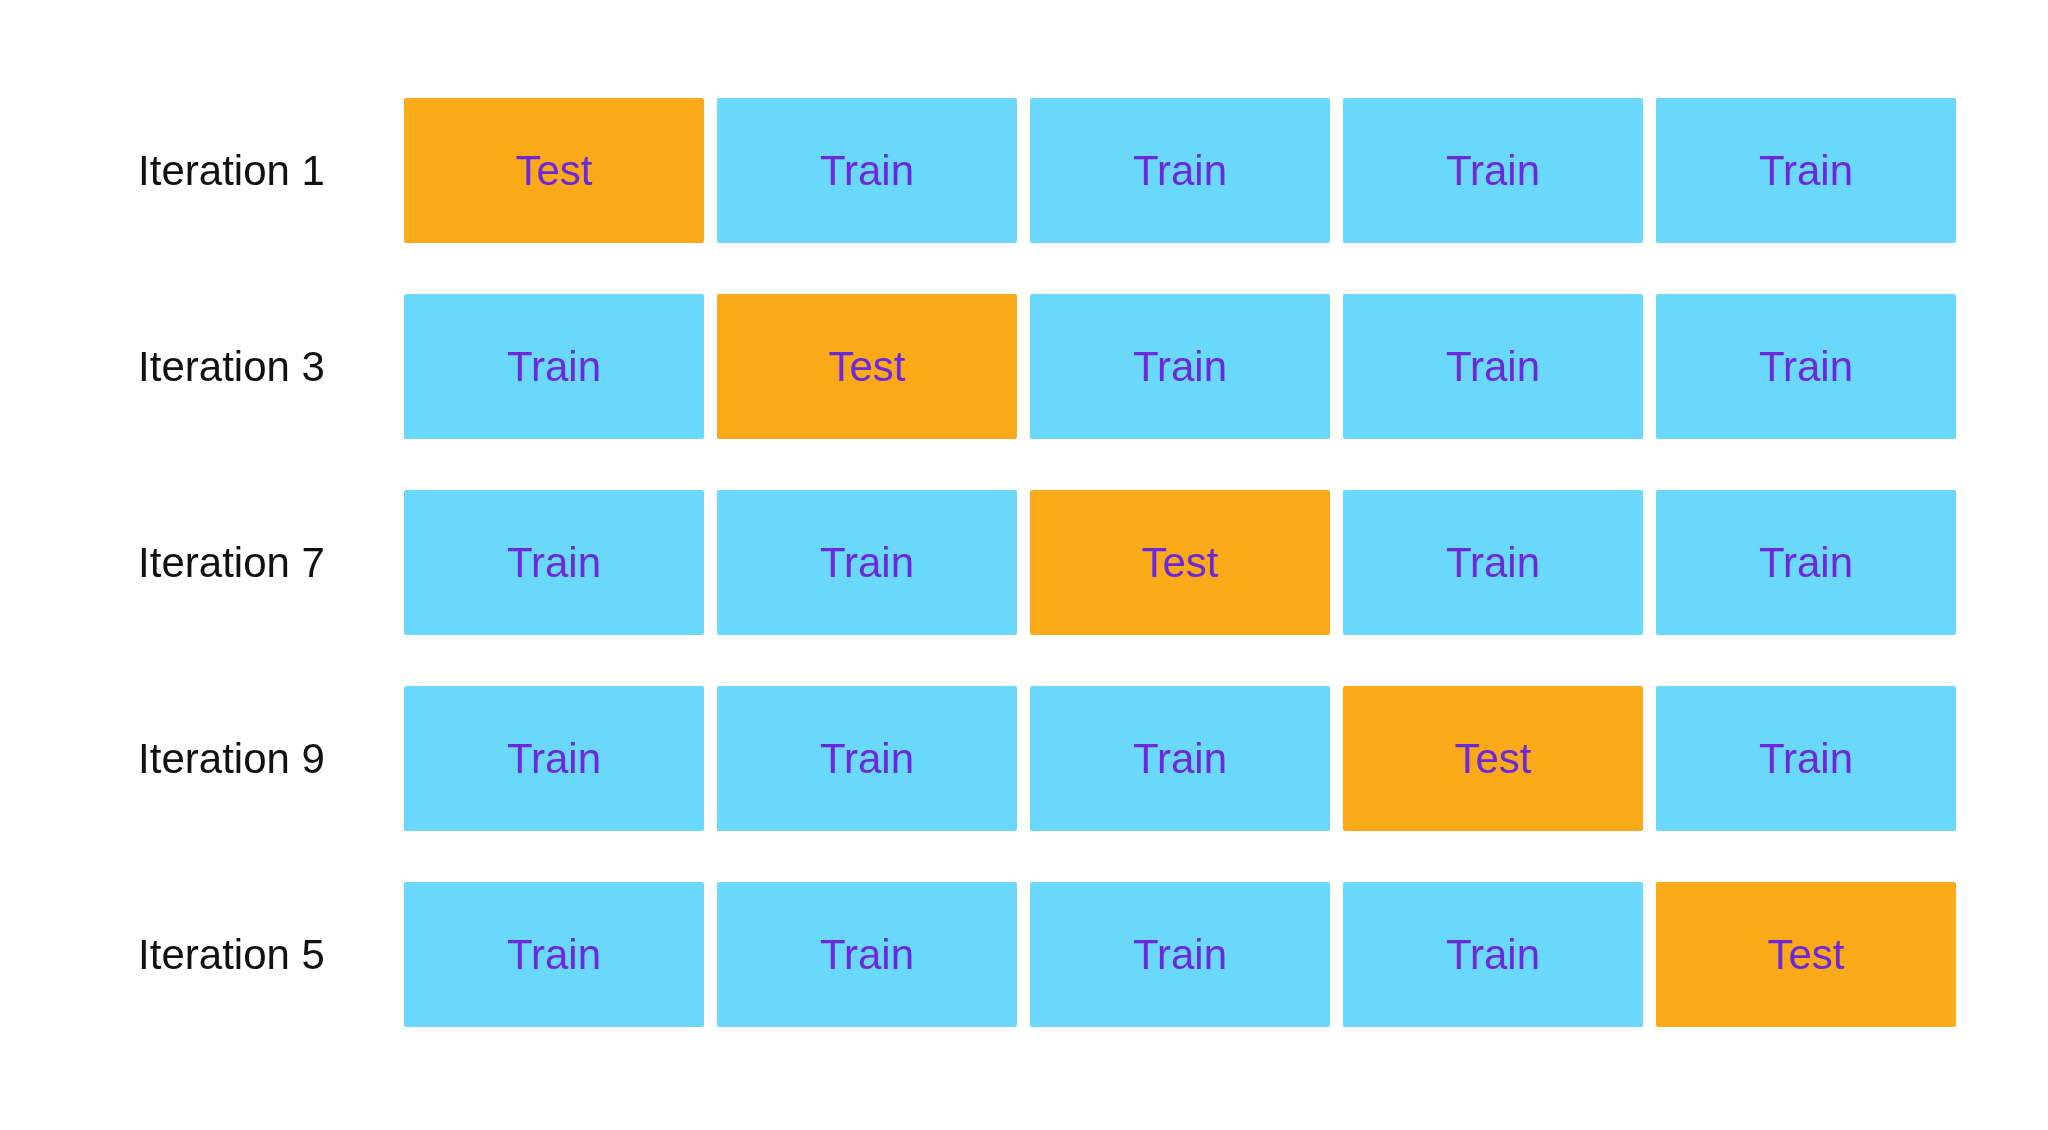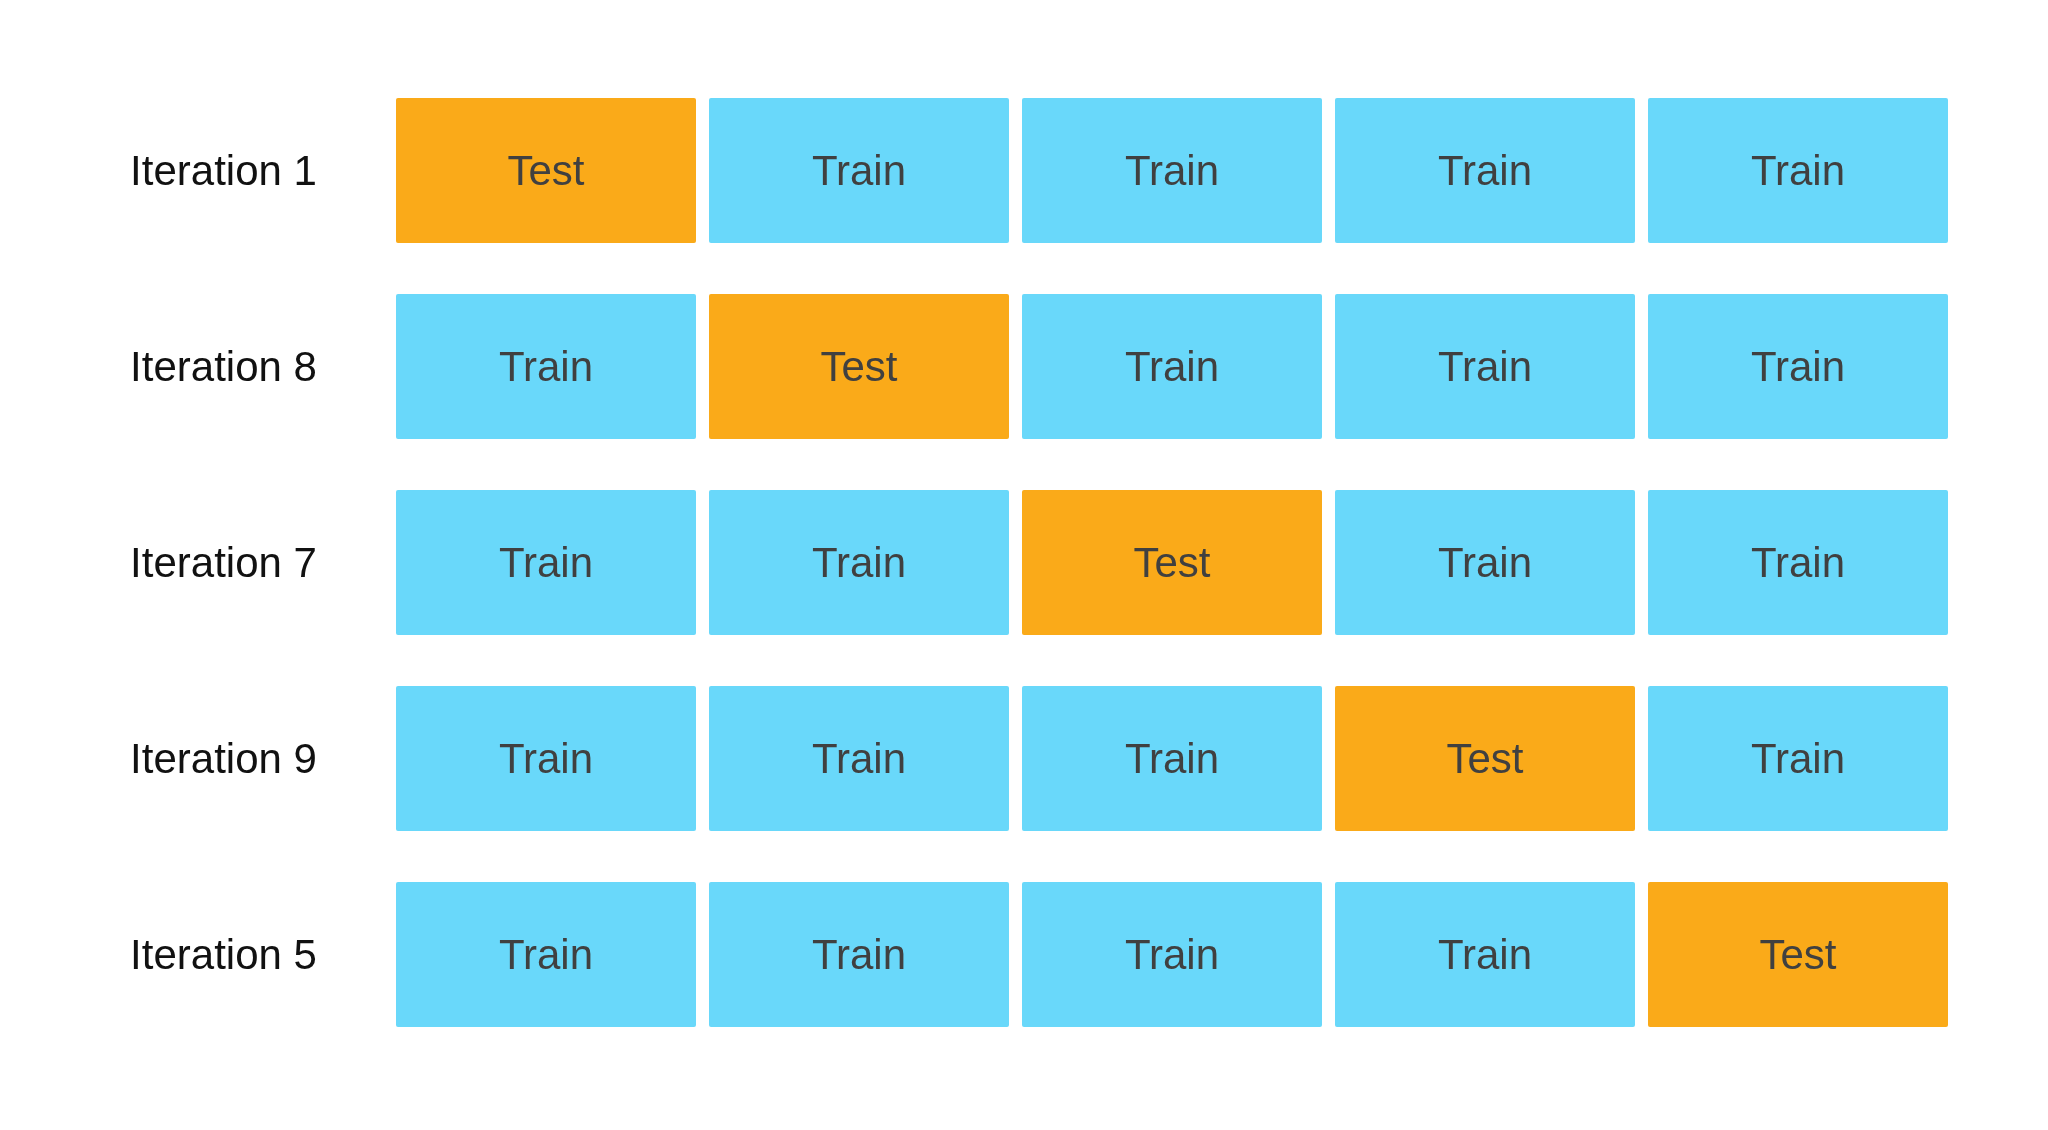--- a/index.html
+++ b/index.html
@@ -9,22 +9,21 @@
   }
   body {
     width: 2048px;
     height: 1130px;
     font-family: "Liberation Sans", sans-serif;
     color: #111111;
     overflow: hidden;
   }
   .kfold-diagram {
     padding-top: 98px;
-    padding-left: 36px;
-    margin-left: 28px;
+    padding-left: 72px;
   }
   .iteration-row {
     display: flex;
     gap: 13px;
     height: 145px;
     margin-bottom: 51px;
   }
   .iteration-row:last-child {
     margin-bottom: 0;
   }
@@ -39,42 +38,42 @@
     white-space: nowrap;
   }
   .fold-cell {
     width: 300px;
     height: 145px;
     display: flex;
     align-items: center;
     justify-content: center;
     font-size: 42px;
     line-height: 1;
-    color: #404040;
+    color: #6d28d9;
     border-radius: 2px;
   }
   .fold-cell[data-type="train"] { background: var(--train, #69D8FA); }
   .fold-cell[data-type="test"]  { background: var(--test,  #FAAA19); }
 </style>
 </head>
 <body style="background: rgb(255, 255, 255); color: rgb(17, 17, 17);">
 
 <div class="kfold-diagram">
 
   <div class="iteration-row">
     <div class="row-label">Iteration 1</div>
     <div class="fold-cell" data-type="test">Test</div>
     <div class="fold-cell" data-type="train">Train</div>
     <div class="fold-cell" data-type="train">Train</div>
     <div class="fold-cell" data-type="train">Train</div>
     <div class="fold-cell" data-type="train">Train</div>
   </div>
 
   <div class="iteration-row">
-    <div class="row-label">Iteration 8</div>
+    <div class="row-label">Iteration 3</div>
     <div class="fold-cell" data-type="train">Train</div>
     <div class="fold-cell" data-type="test">Test</div>
     <div class="fold-cell" data-type="train">Train</div>
     <div class="fold-cell" data-type="train">Train</div>
     <div class="fold-cell" data-type="train">Train</div>
   </div>
 
   <div class="iteration-row">
     <div class="row-label">Iteration 7</div>
     <div class="fold-cell" data-type="train">Train</div>

